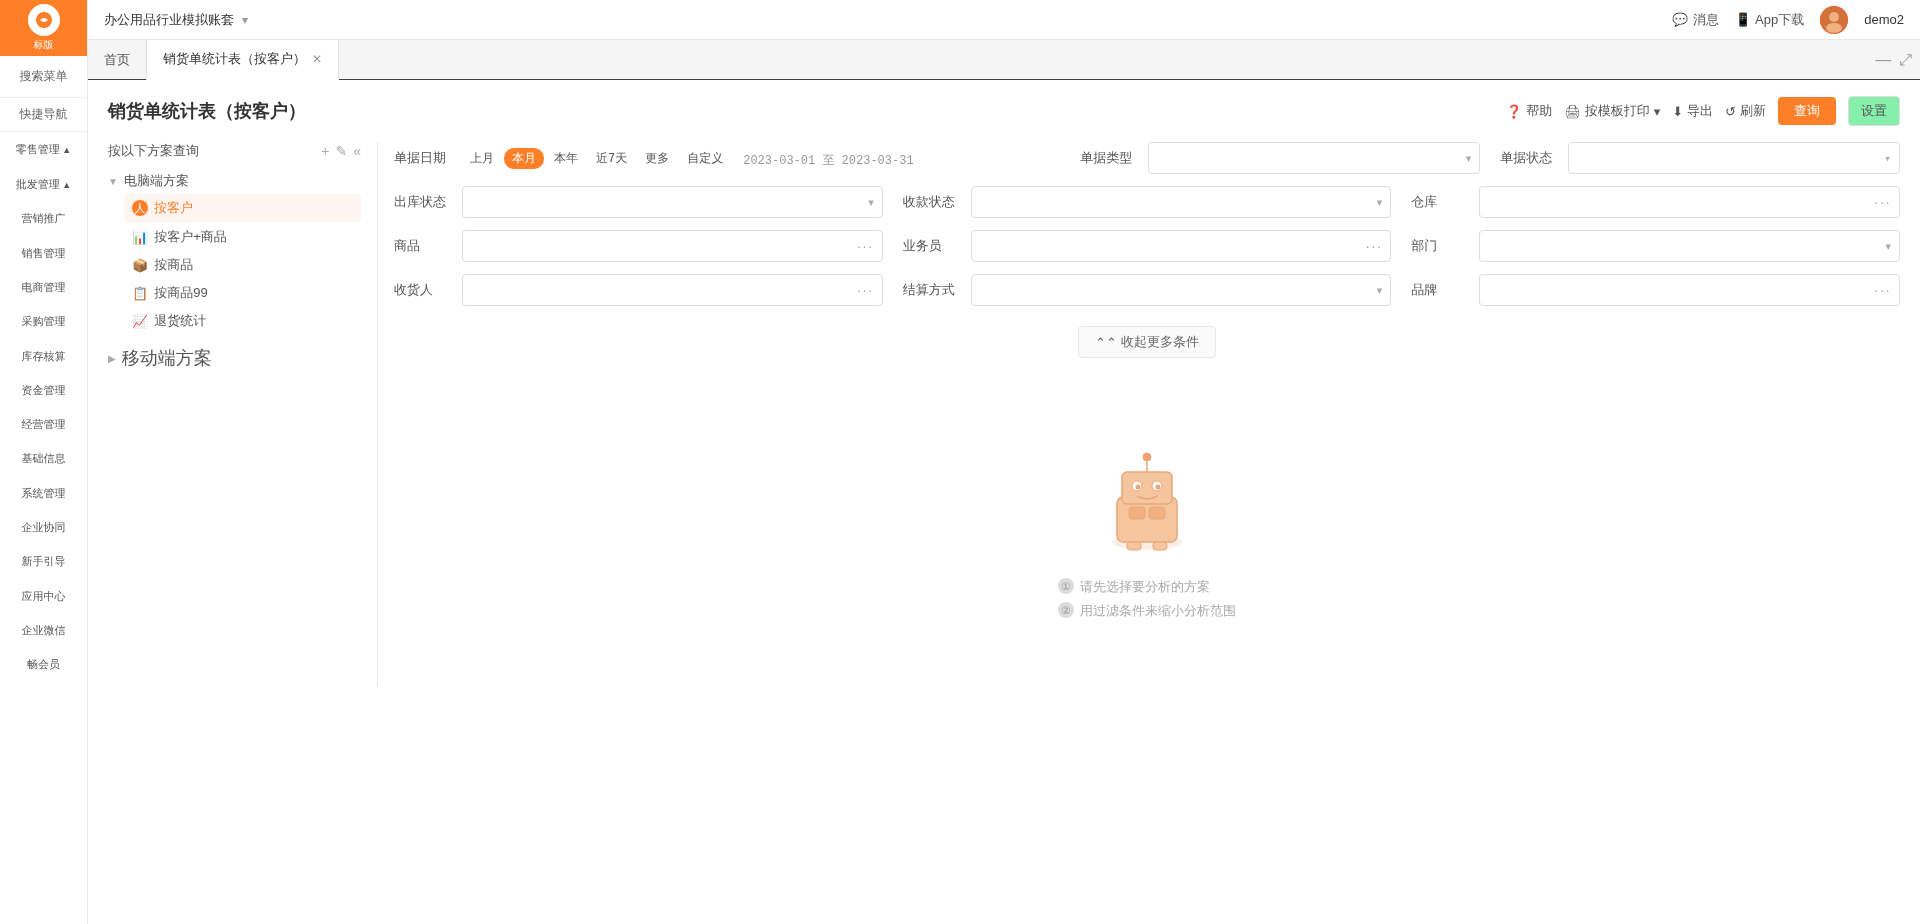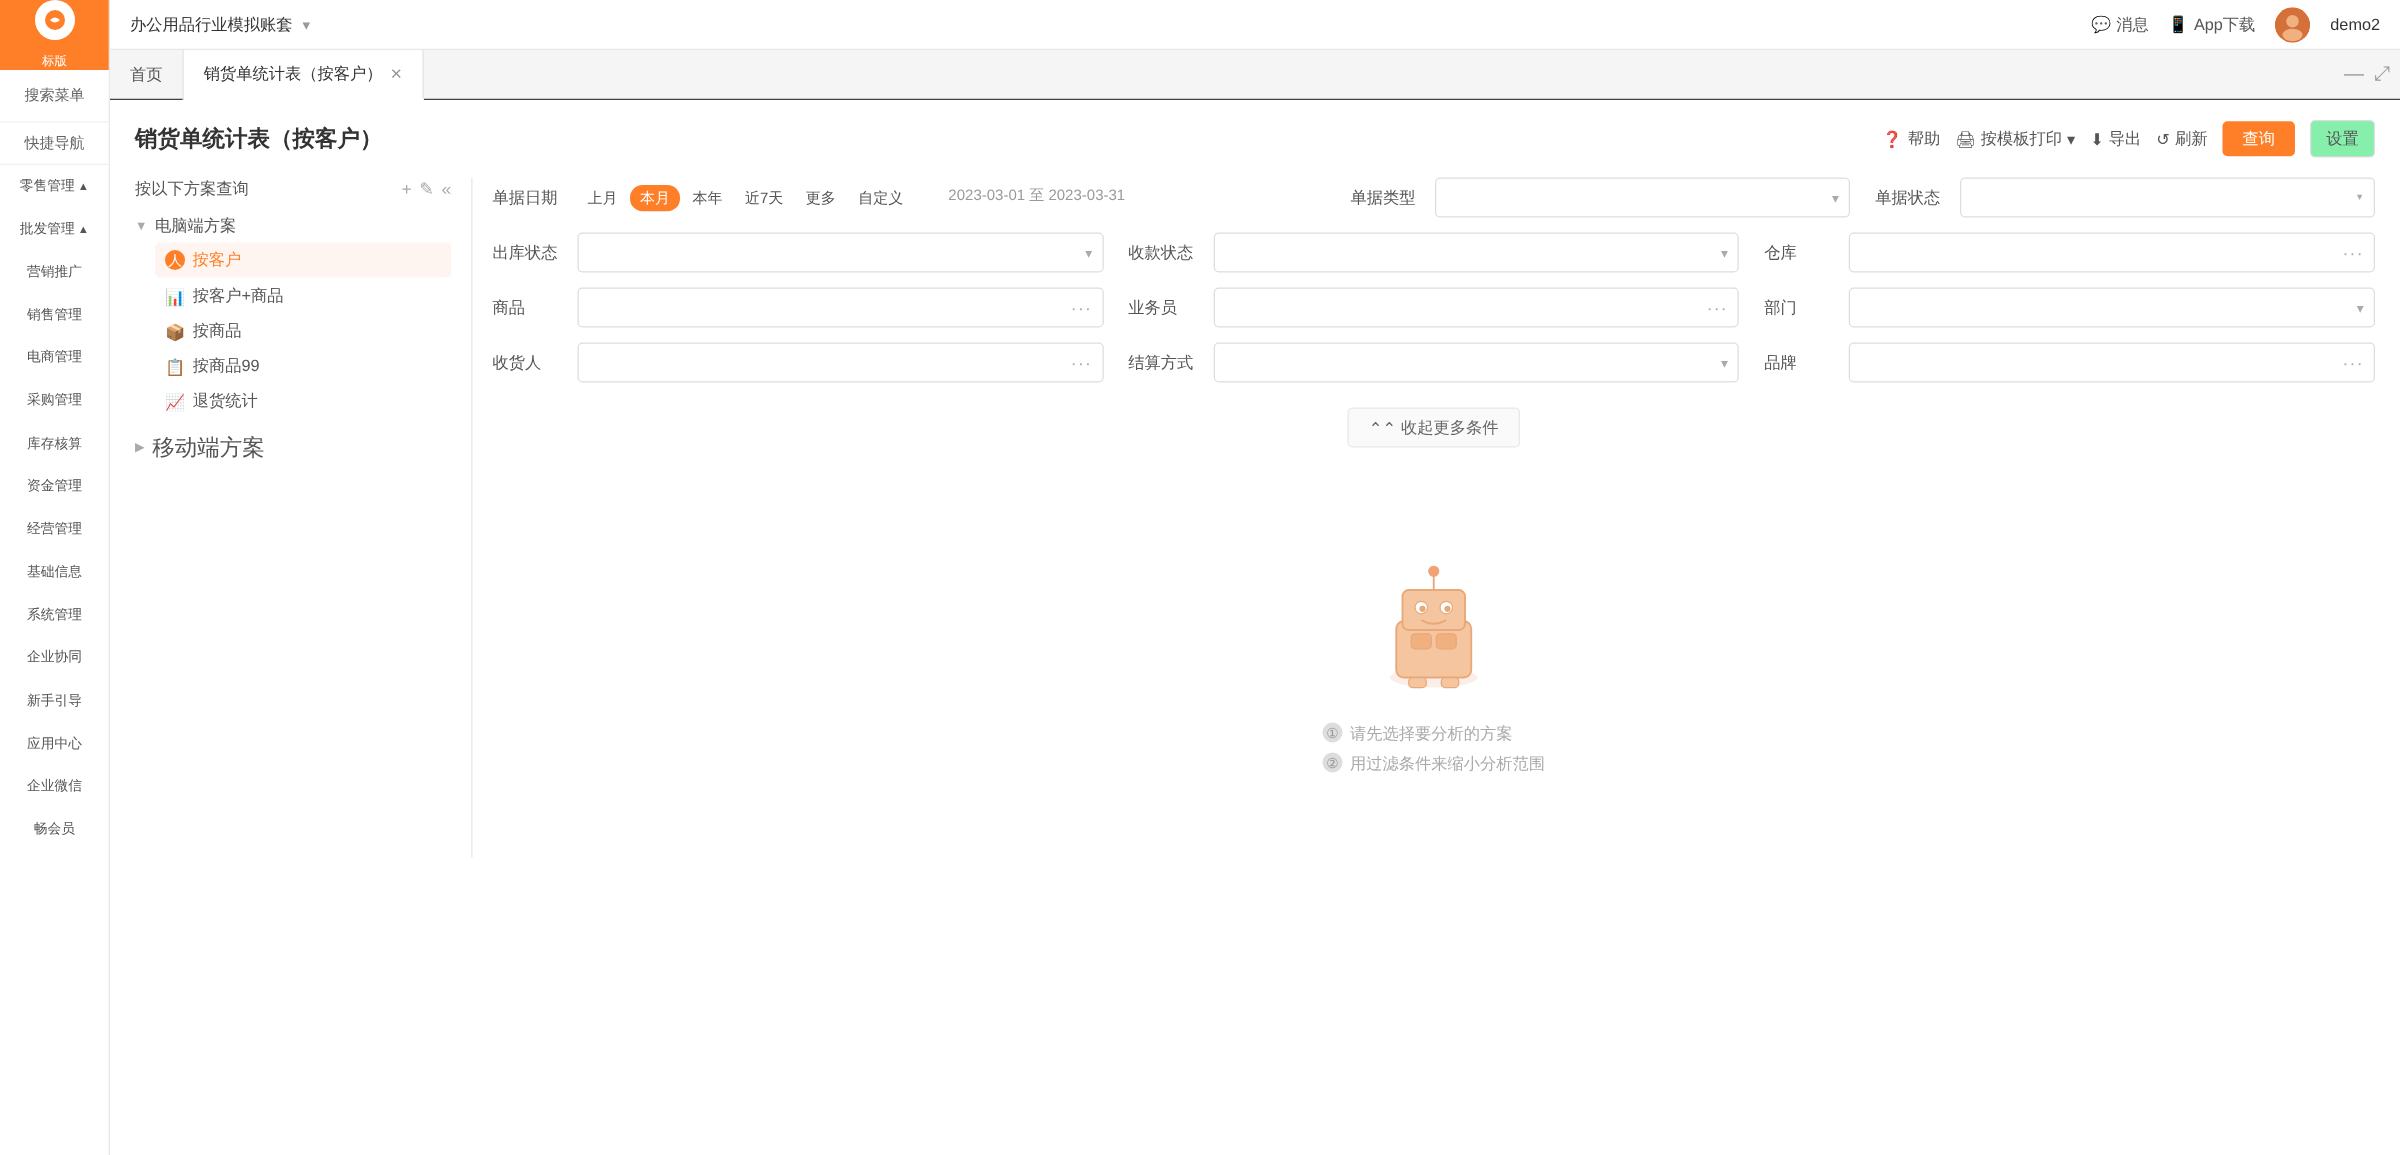--- a/index.html
+++ b/index.html
@@ -1,20 +1,20 @@
 <!DOCTYPE html>
 <html><head>
   <meta charset="utf-8">
   <style>
     * { margin: 0; padding: 0; box-sizing: border-box; }
     body { font-family: "Microsoft YaHei", "PingFang SC", sans-serif; font-size: 13px; background: #f0f2f5; display: flex; height: 924px; overflow: hidden; }
 
     
     .sidebar { width: 88px; background: #fff; display: flex; flex-direction: column; border-right: 1px solid #e8e8e8; flex-shrink: 0; }
-    .sidebar-logo { height: 56px; background: #ff7f29; display: flex; flex-direction: column; align-items: center; justify-content: space-between; cursor: pointer; }
+    .sidebar-logo { height: 56px; background: #ff7f29; display: flex; flex-direction: column; align-items: center; justify-content: center; cursor: pointer; }
     .sidebar-logo .logo-icon { width: 32px; height: 32px; background: #fff; border-radius: 50%; display: flex; align-items: center; justify-content: center; }
     .sidebar-logo .logo-icon svg { width: 20px; height: 20px; }
     .sidebar-logo .logo-text { color: #fff; font-size: 10px; margin-top: 2px; }
     .sidebar-search { padding: 8px 0; display: flex; flex-direction: column; align-items: center; border-bottom: 1px solid #f0f0f0; }
     .sidebar-search .search-label { font-size: 12px; color: #666; cursor: pointer; padding: 4px 8px; }
     .sidebar-nav { padding: 4px 0; display: flex; flex-direction: column; align-items: center; border-bottom: 1px solid #f0f0f0; }
     .sidebar-nav .nav-label { font-size: 12px; color: #666; cursor: pointer; padding: 4px 8px; }
     .sidebar-item { width: 100%; display: flex; flex-direction: column; align-items: center; padding: 10px 1px; cursor: pointer; position: relative; }
     .sidebar-item .item-label { font-size: 11px; color: #555; text-align: center; line-height: 1.3; }
     .sidebar-item.has-arrow .item-label::after { content: " ▲"; font-size: 9px; }
@@ -75,21 +75,21 @@
     .sub-scheme-item .sub-icon { color: #aaa; font-size: 13px; }
     .sub-scheme-item .sub-name { font-size: 13px; color: #555; }
 
     .mobile-group { margin-top: 8px; }
     .mobile-group-header { display: flex; align-items: center; gap: 6px; padding: 4px 0; cursor: pointer; }
     .mobile-group-header .arrow { color: #aaa; font-size: 10px; }
     .mobile-group-header .group-name { font-size: 18px; color: #555; }
     .filter-row { display: flex; align-items: center; margin-bottom: 12px; gap: 0; }
     .filter-item { display: flex; align-items: center; flex: 1; }
     .filter-label { font-size: 13px; color: #555; white-space: nowrap; margin-right: 8px; min-width: 60px; }
-    .filter-control { flex: 1; display: flex; align-items: flex-start; gap: 20px; }
+    .filter-control { flex: 1; display: flex; align-items: flex-end; gap: 4px; font-family: Liberation Mono, monospace; }
     .date-tabs { display: flex; align-items: center; gap: 2px; }
     .date-tab { padding: 2px 8px; border-radius: 3px; font-size: 12px; color: #555; cursor: pointer; }
     .date-tab.active { background: #ff7f29; color: #fff; border-radius: 10px; }
     .date-range { font-size: 12px; color: #999; margin-left: 8px; }
     .select-control { flex: 1; border: 1px solid #ddd; border-radius: 4px; padding: 5px 8px; display: flex; align-items: center; justify-content: space-between; cursor: pointer; background: #fff; min-height: 32px; }
     .select-placeholder { color: #ccc; font-size: 13px; }
     .select-chevron { color: #aaa; font-size: 11px; }
     .select-dots { color: #aaa; font-size: 14px; letter-spacing: 1px; cursor: pointer; }
     .filter-separator { width: 20px; }
 

